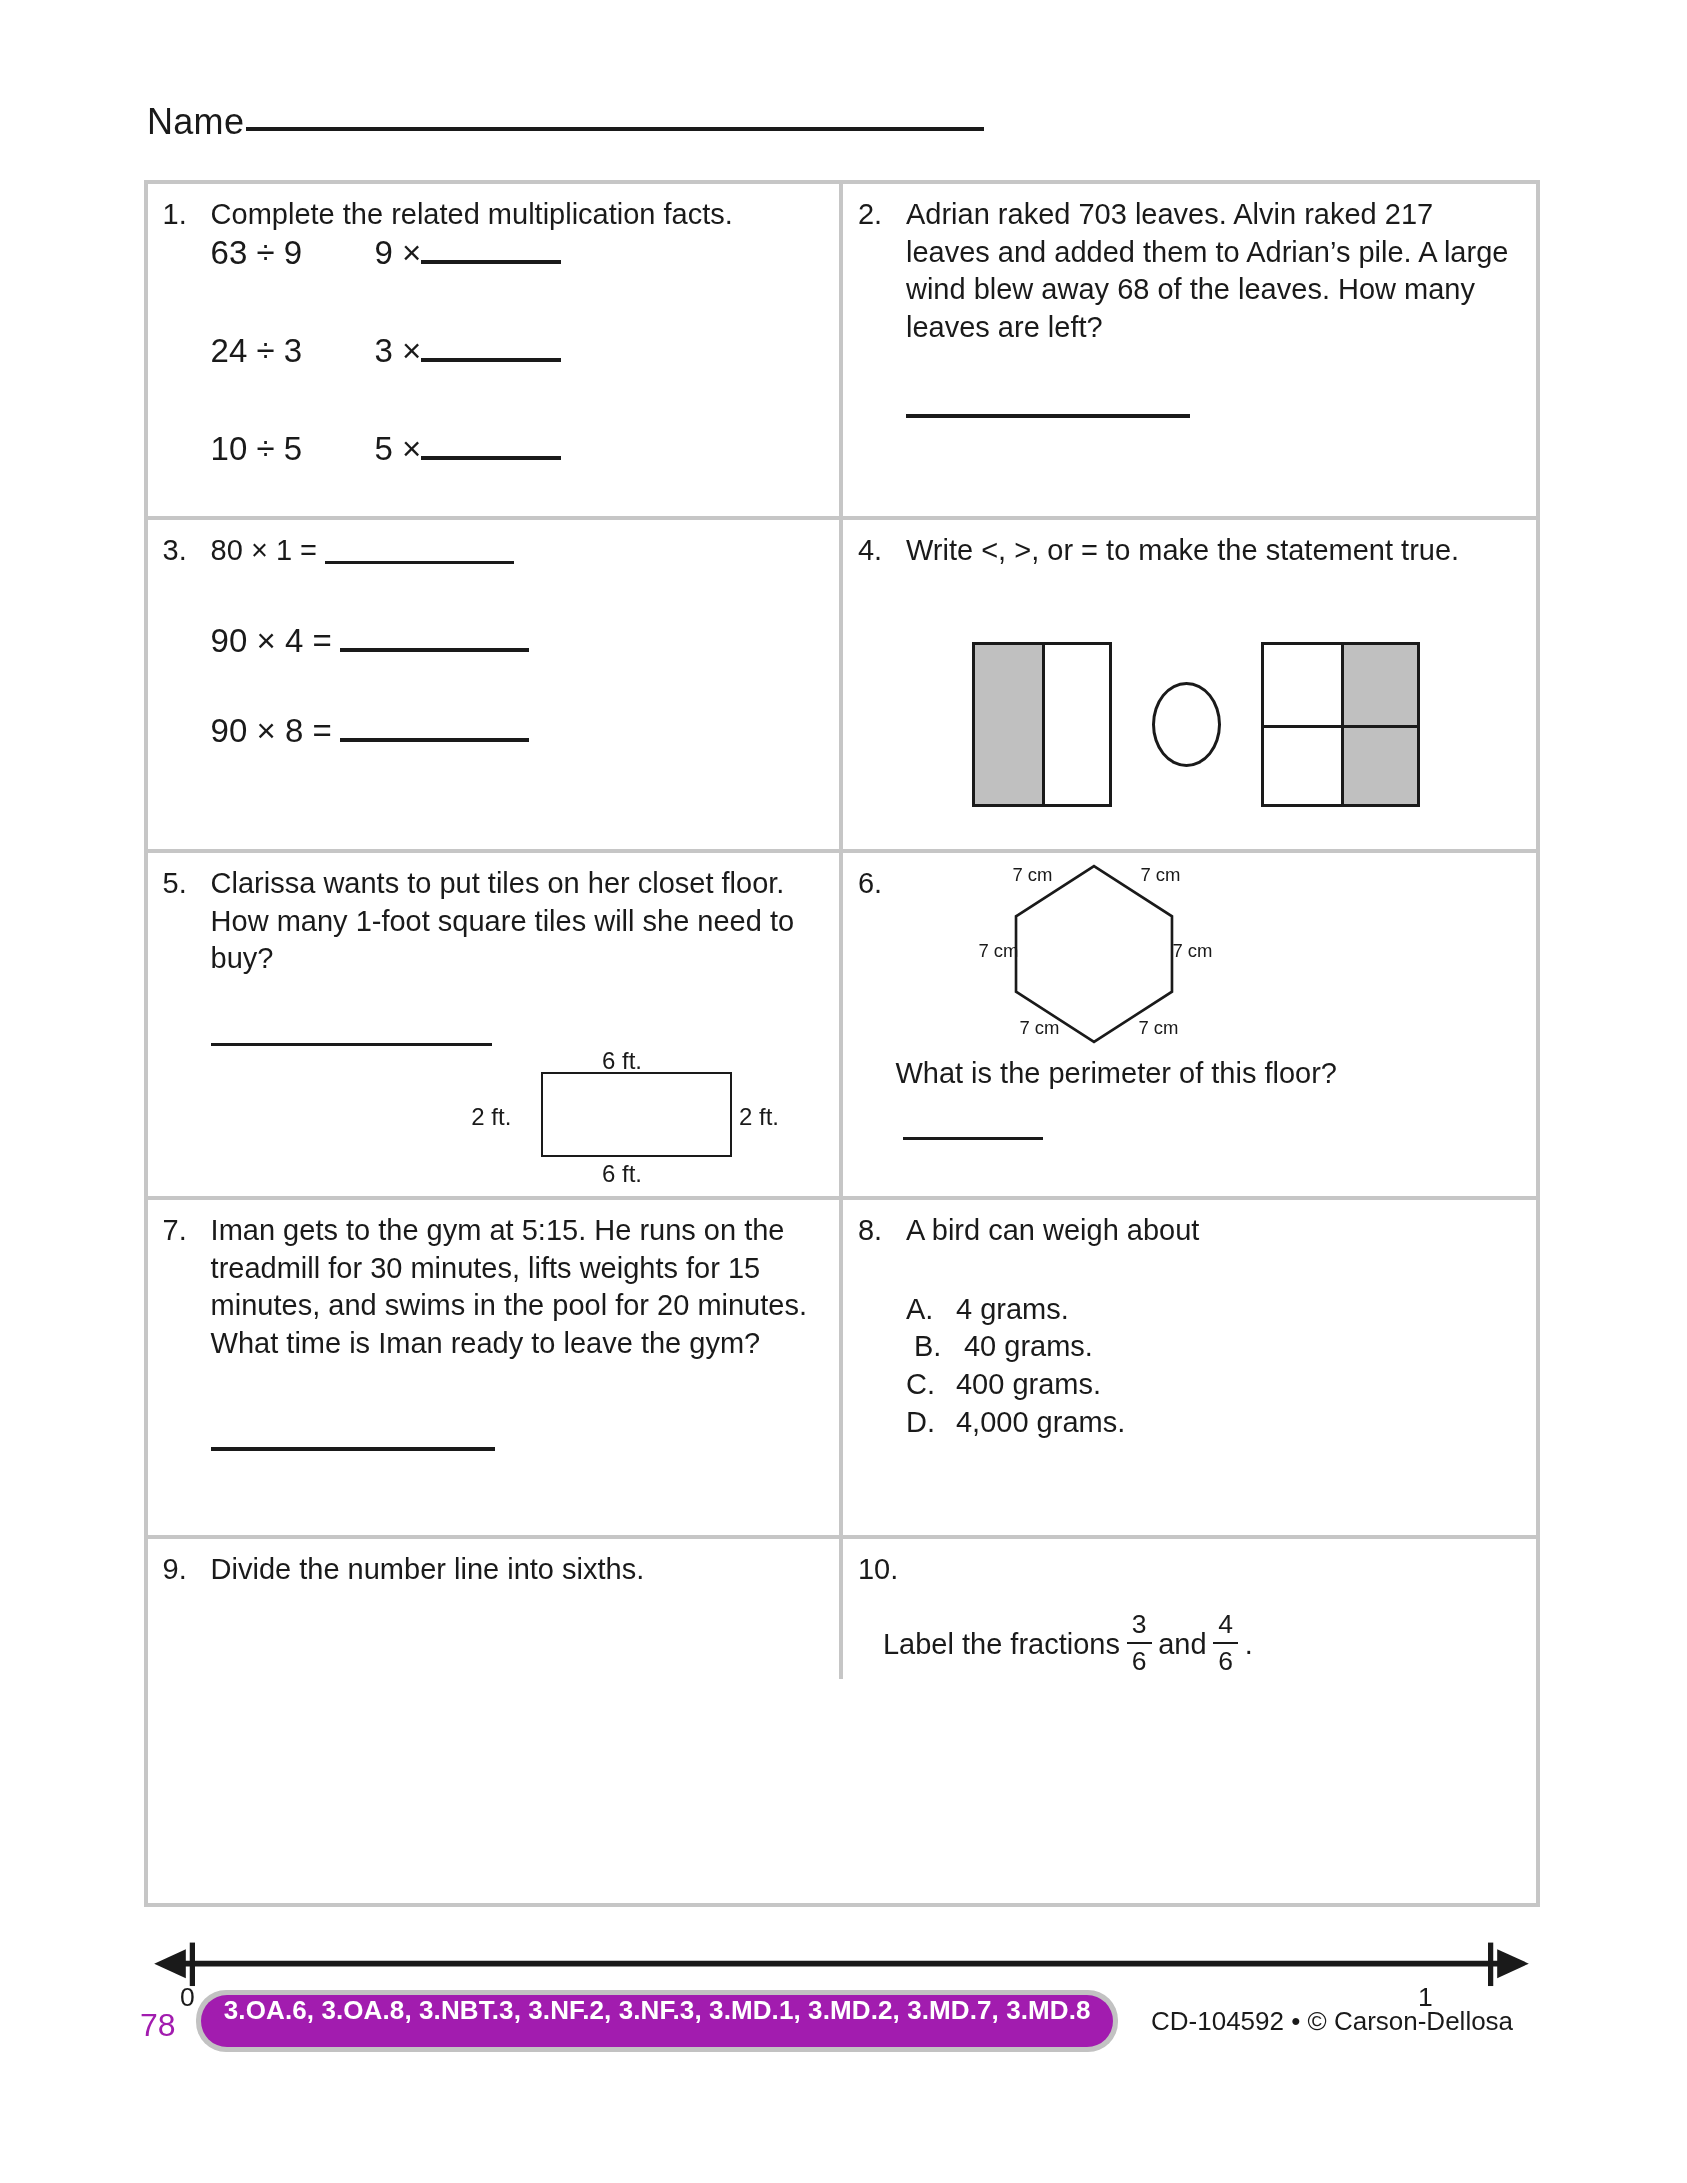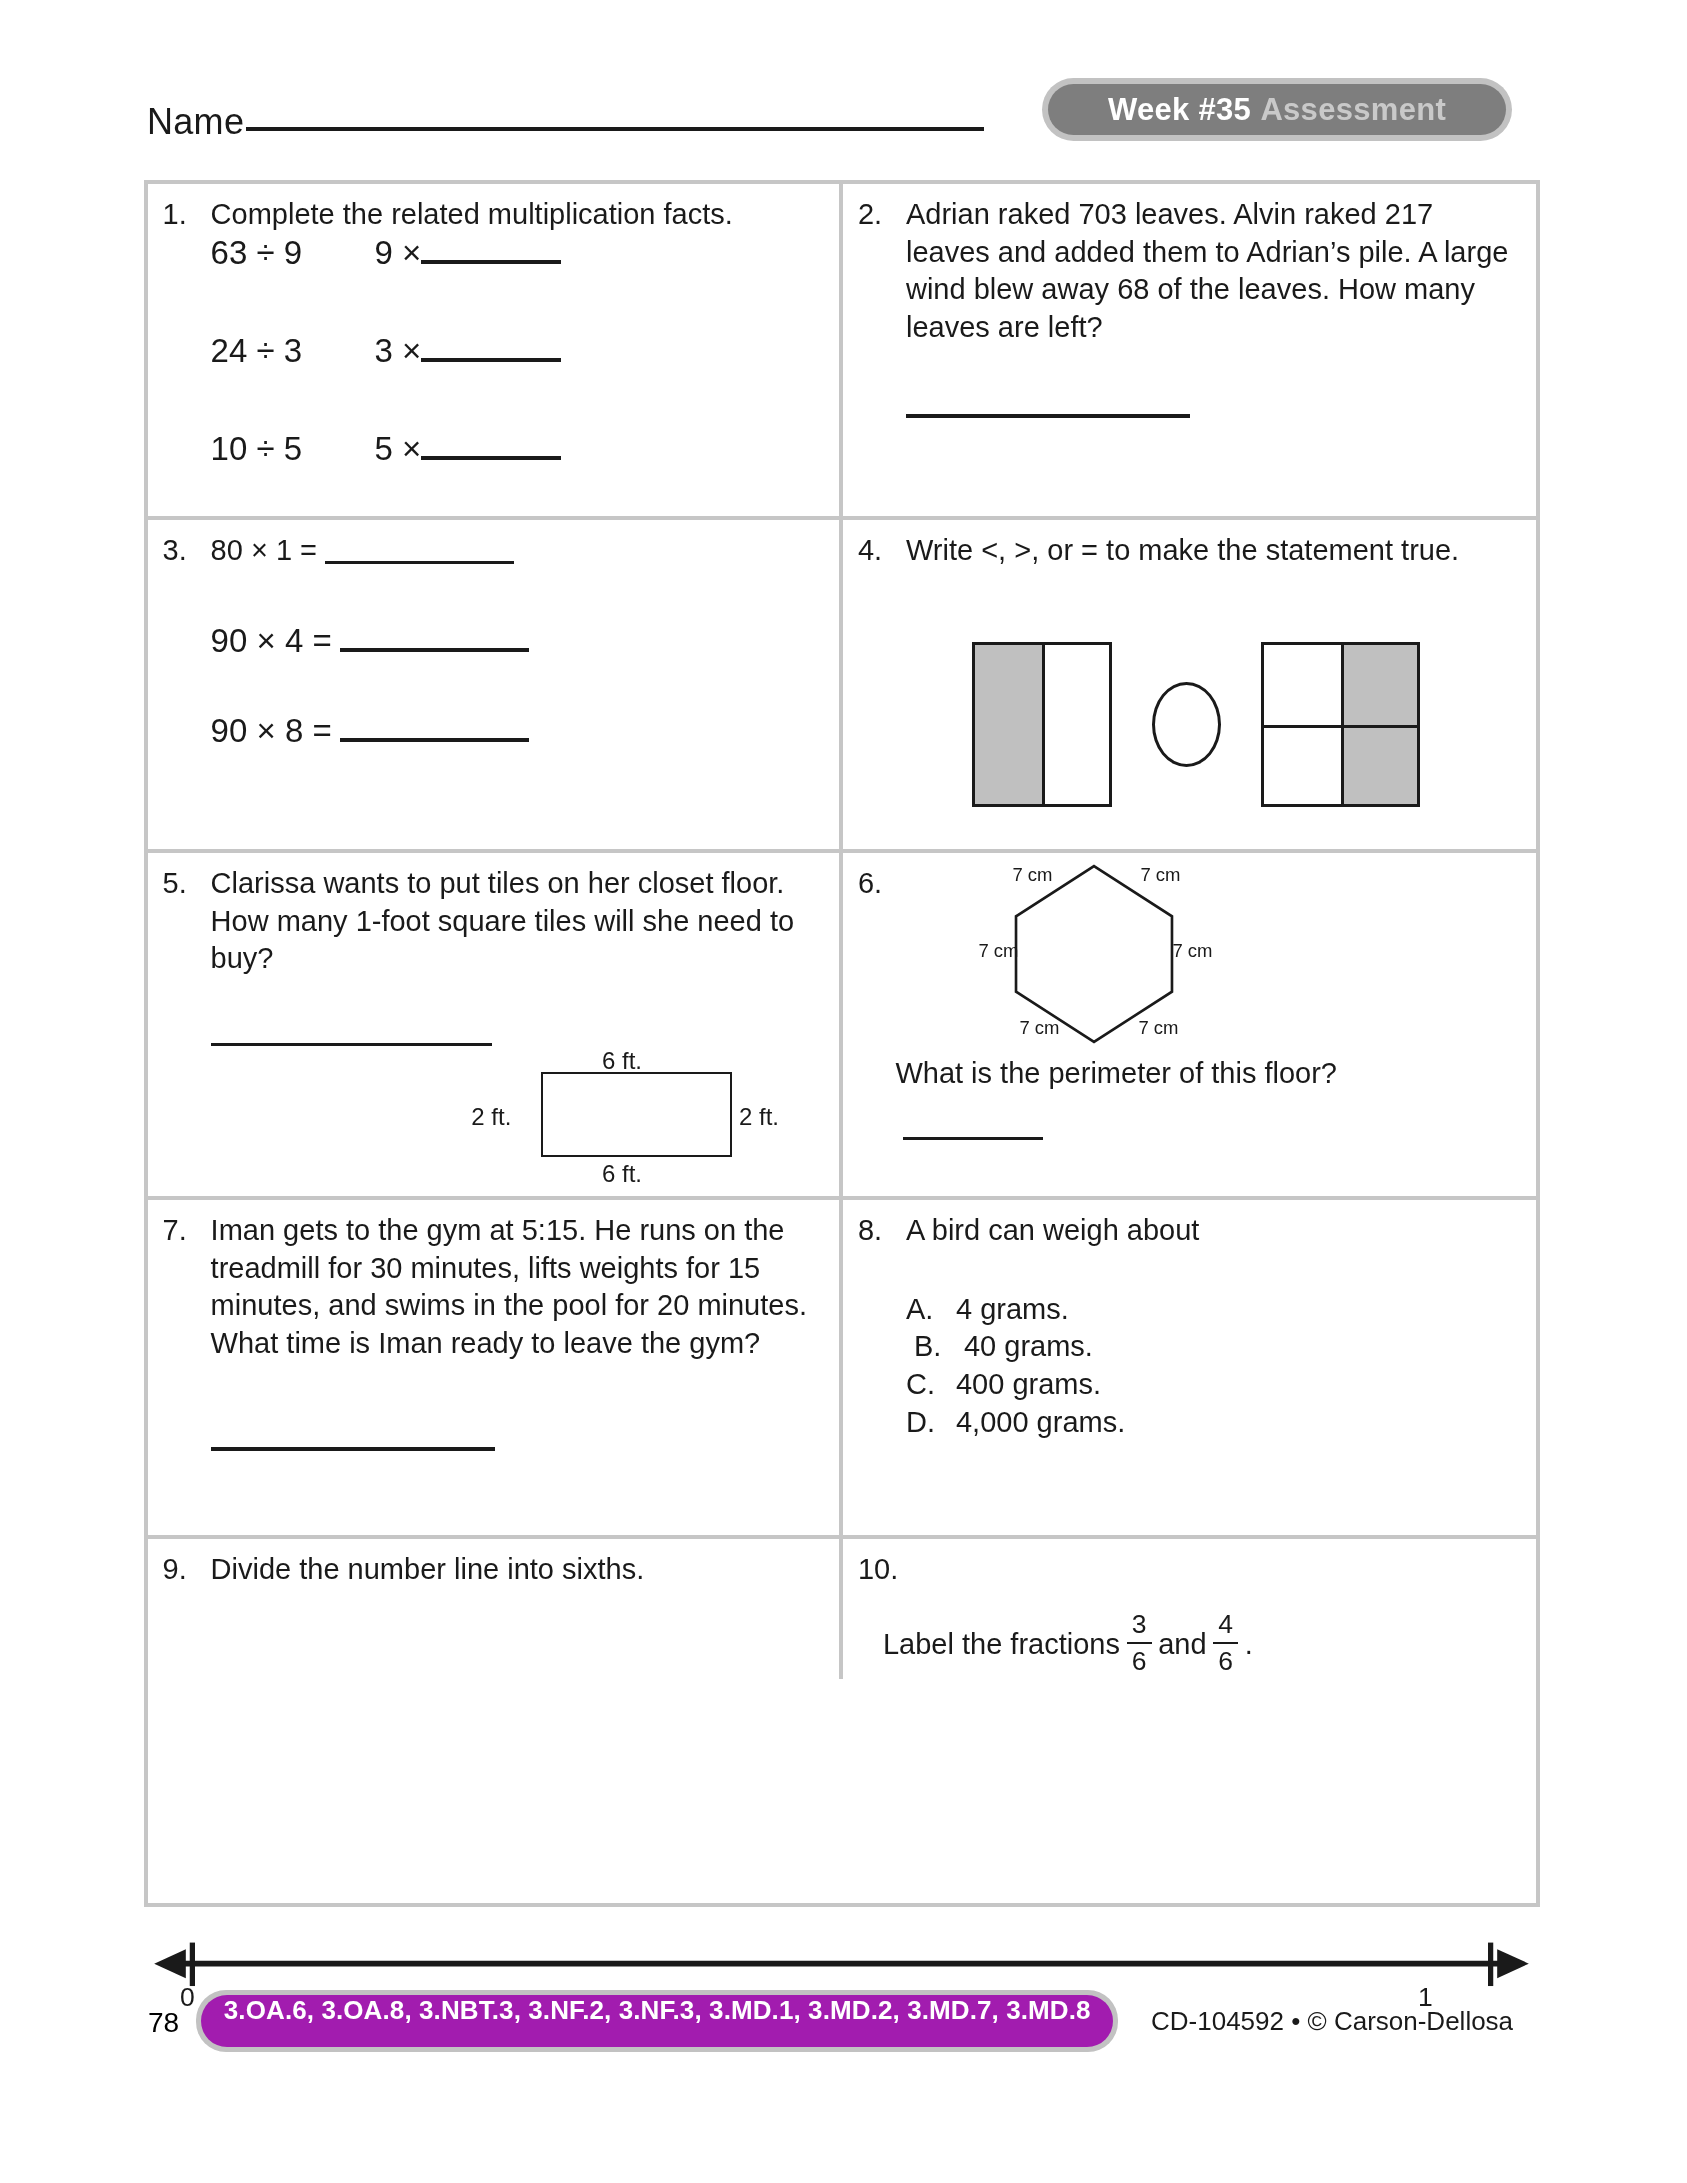--- a/index.html
+++ b/index.html
@@ -281,23 +281,23 @@
   .nl-lab1 { left: 1270px; top: 46px; }
 
   
   .footer {
     position: absolute;
     left: 0; top: 1978px;
     width: 1687px; height: 93px;
   }
   .page-no {
     position: absolute;
-    left: 148px; top: 29px;
-    font-size: 28px;
-    color: #000000;
+    left: 140px; top: 29px;
+    font-size: 32px;
+    color: #a21caf;
   }
   .std-badge-wrap {
     position: absolute;
     left: 196px; top: 12px;
     height: 62px;
     border-radius: 30px;
     background: #c2c2c2;
     padding: 5.3px;
   }
   .std-badge {
@@ -324,26 +324,20 @@
 </style>
 </head>
 <body>
 
 <div class="page">
 
   <div class="header">
     <div class="name-row">
       <span class="name-label">Name</span>
       <span class="name-rule"></span>
-    </div>
-    <div class="week-badge-wrap">
-      <div class="week-badge">
-        <span class="wk">Week #35</span>
-        <span class="asmt">Assessment</span>
-      </div>
     </div>
   </div>
 
   <div class="grid">
 
     <div class="row r1">
 
       <div class="cell cell-left">
         <div class="q">
           <span class="qnum">1.</span>

